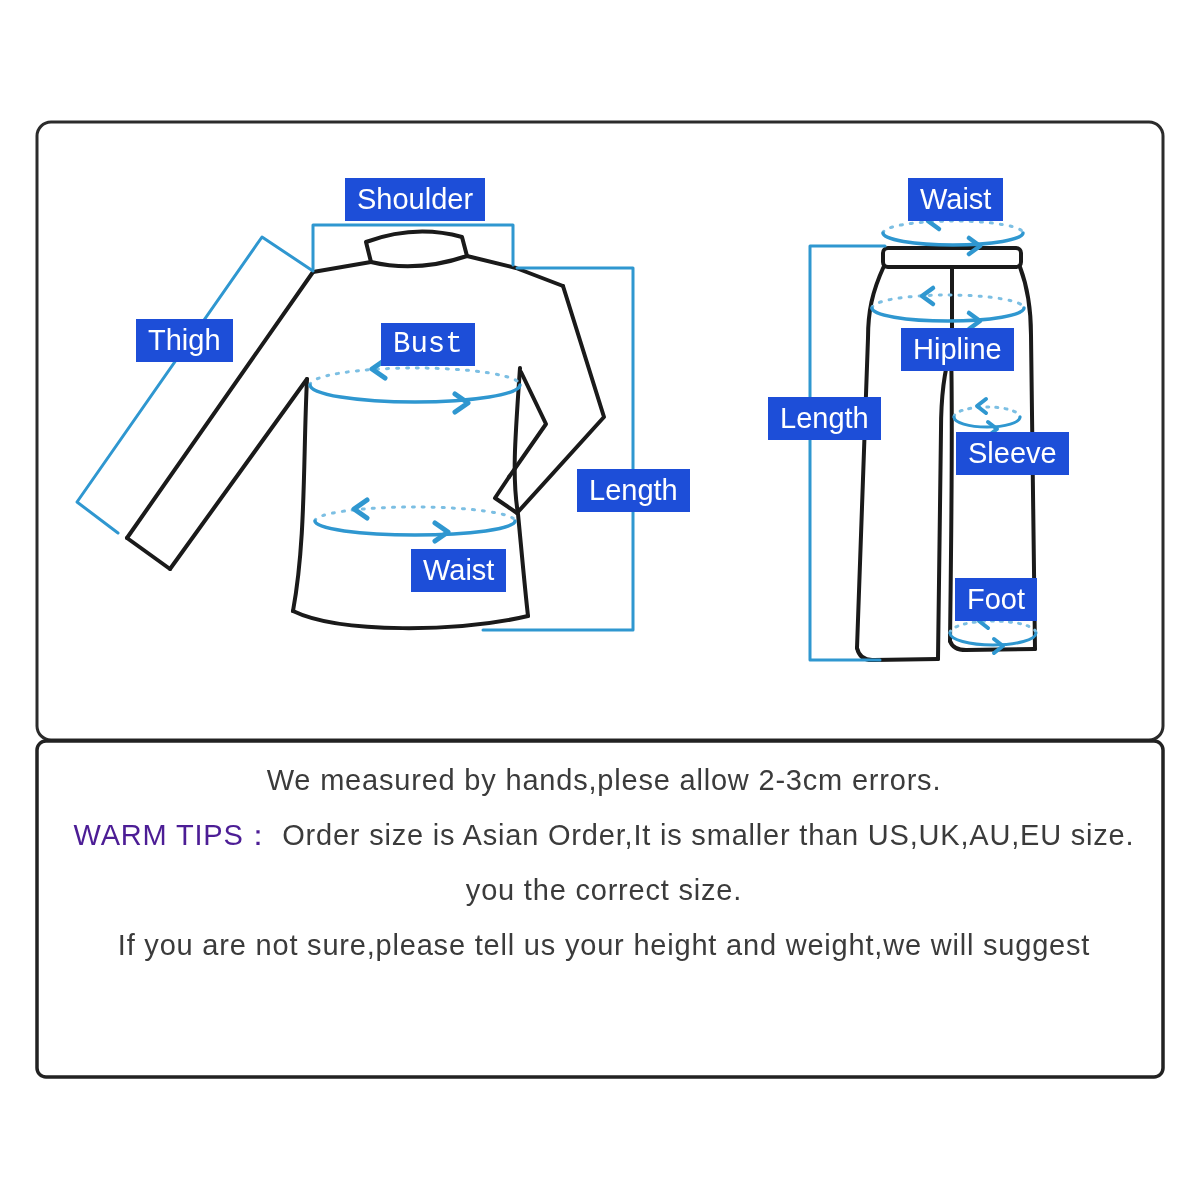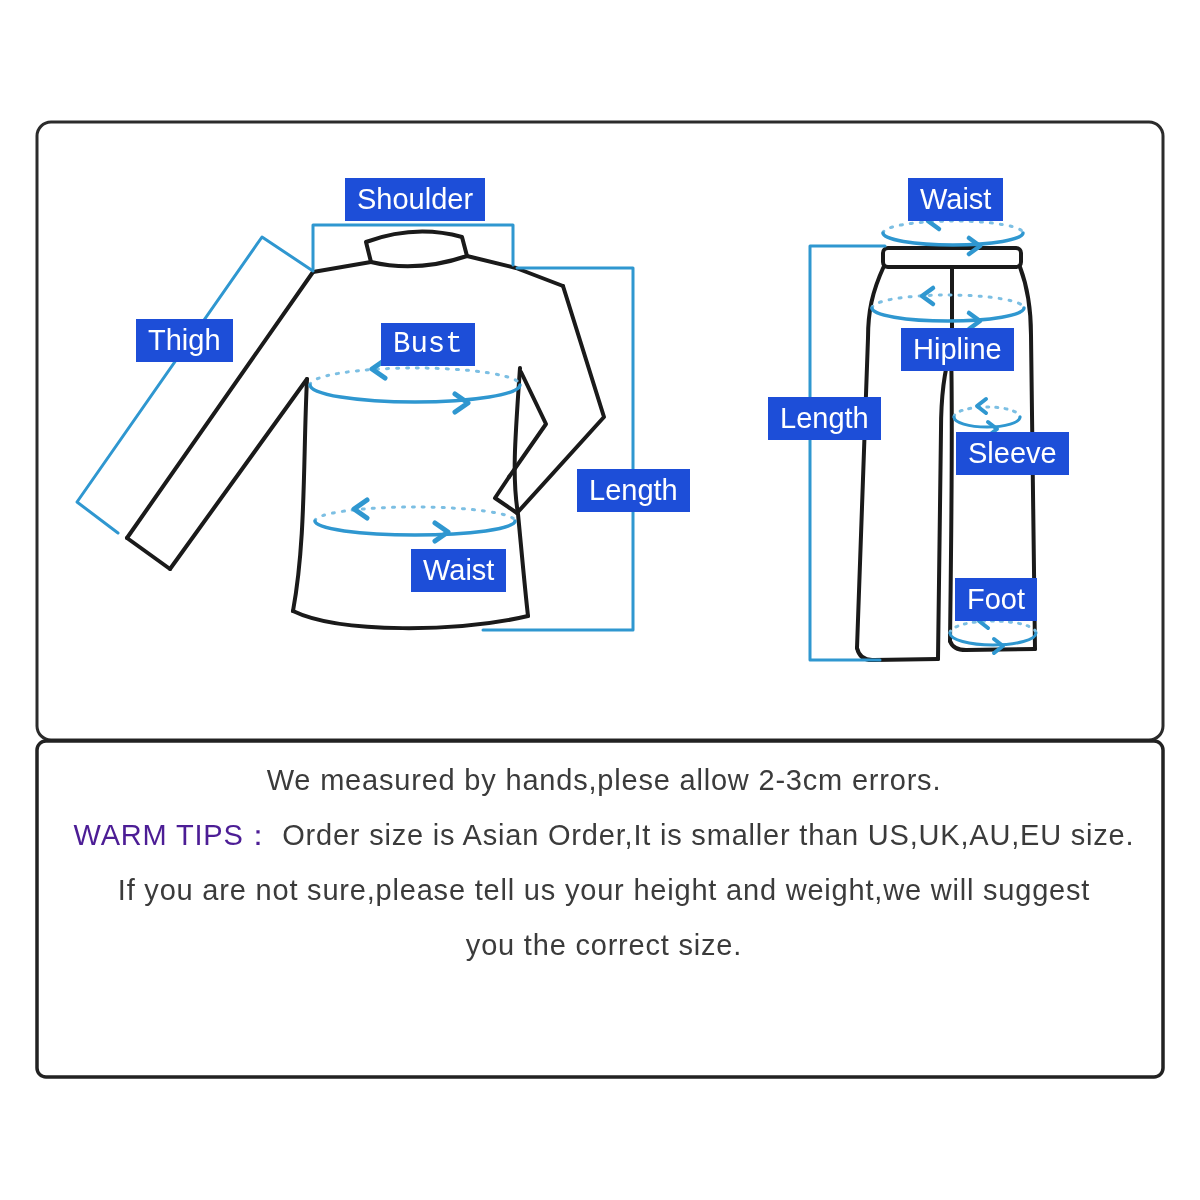--- a/index.html
+++ b/index.html
@@ -115,17 +115,17 @@
 
   <div class="tag" style="left:908px;top:178px;">Waist</div>
   <div class="tag" style="left:901px;top:328px;">Hipline</div>
   <div class="tag" style="left:768px;top:397px;">Length</div>
   <div class="tag" style="left:956px;top:432px;">Sleeve</div>
   <div class="tag" style="left:955px;top:578px;">Foot</div>
 
   <div class="notes">
     <div class="nline">We measured by hands,plese allow 2-3cm errors.</div>
     <div class="nline"><span class="warm">WARM TIPS：</span><span> Order size is Asian Order,It is smaller than US,UK,AU,EU size.</span></div>
+    <div class="nline">you the correct size.</div>
     <div class="nline">If you are not sure,please tell us your height and weight,we will suggest</div>
-    <div class="nline">you the correct size.</div>
   </div>
 
 </div>
 
 </body></html>

